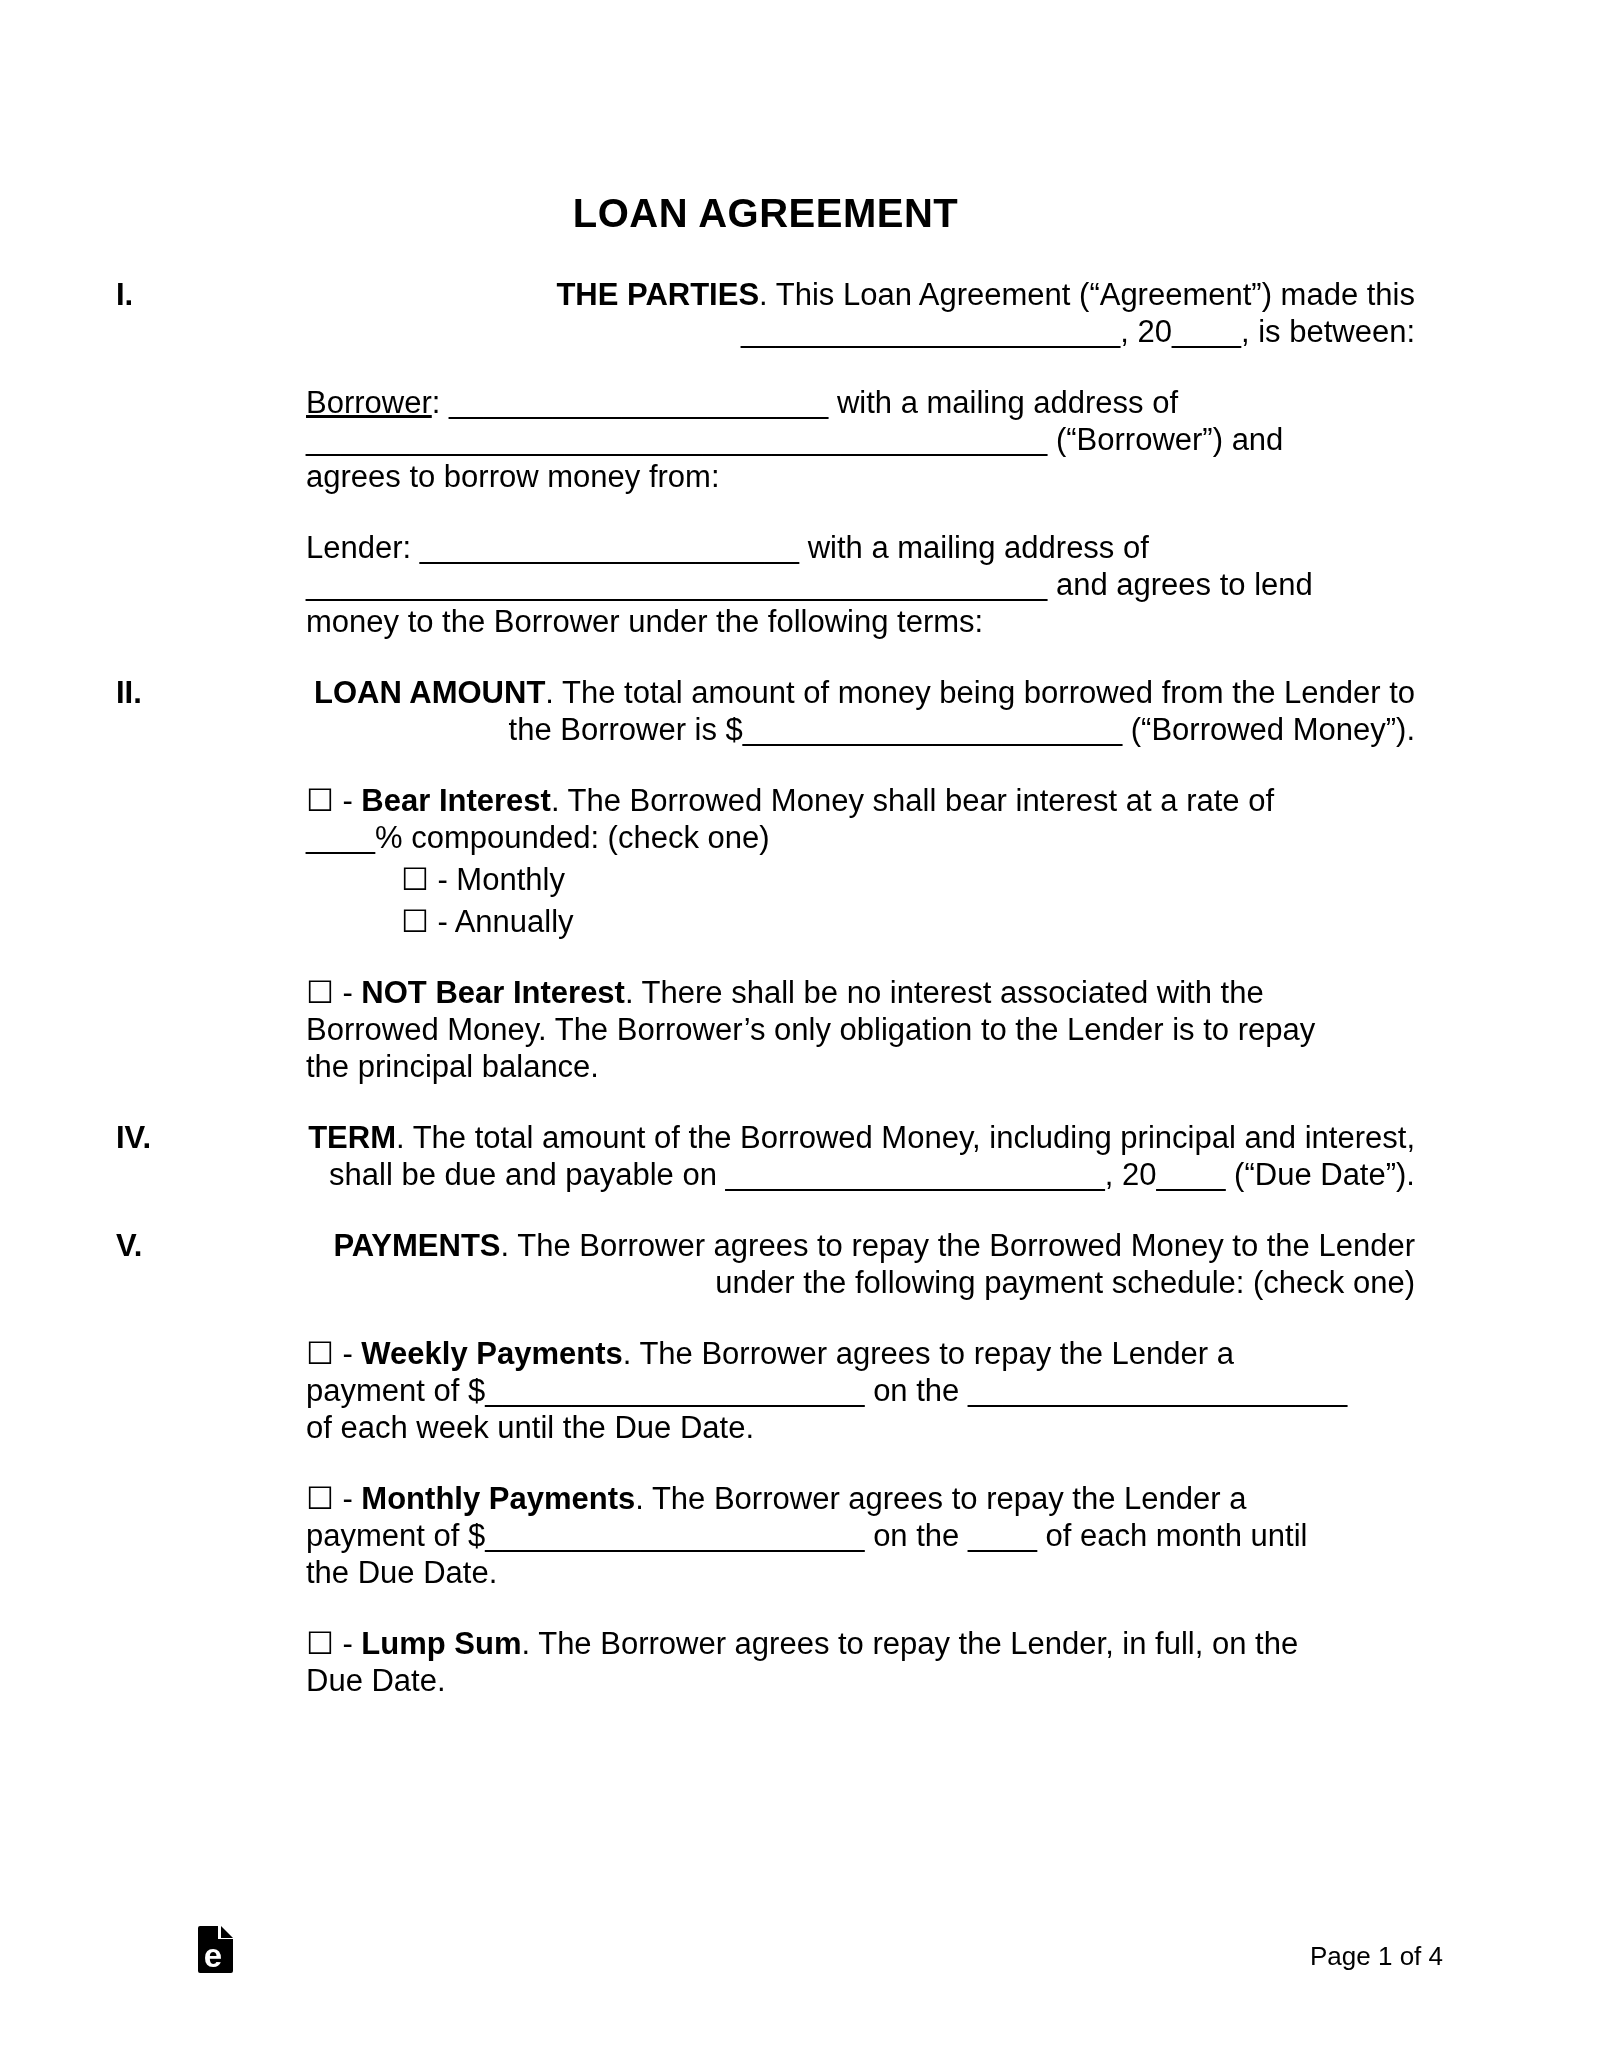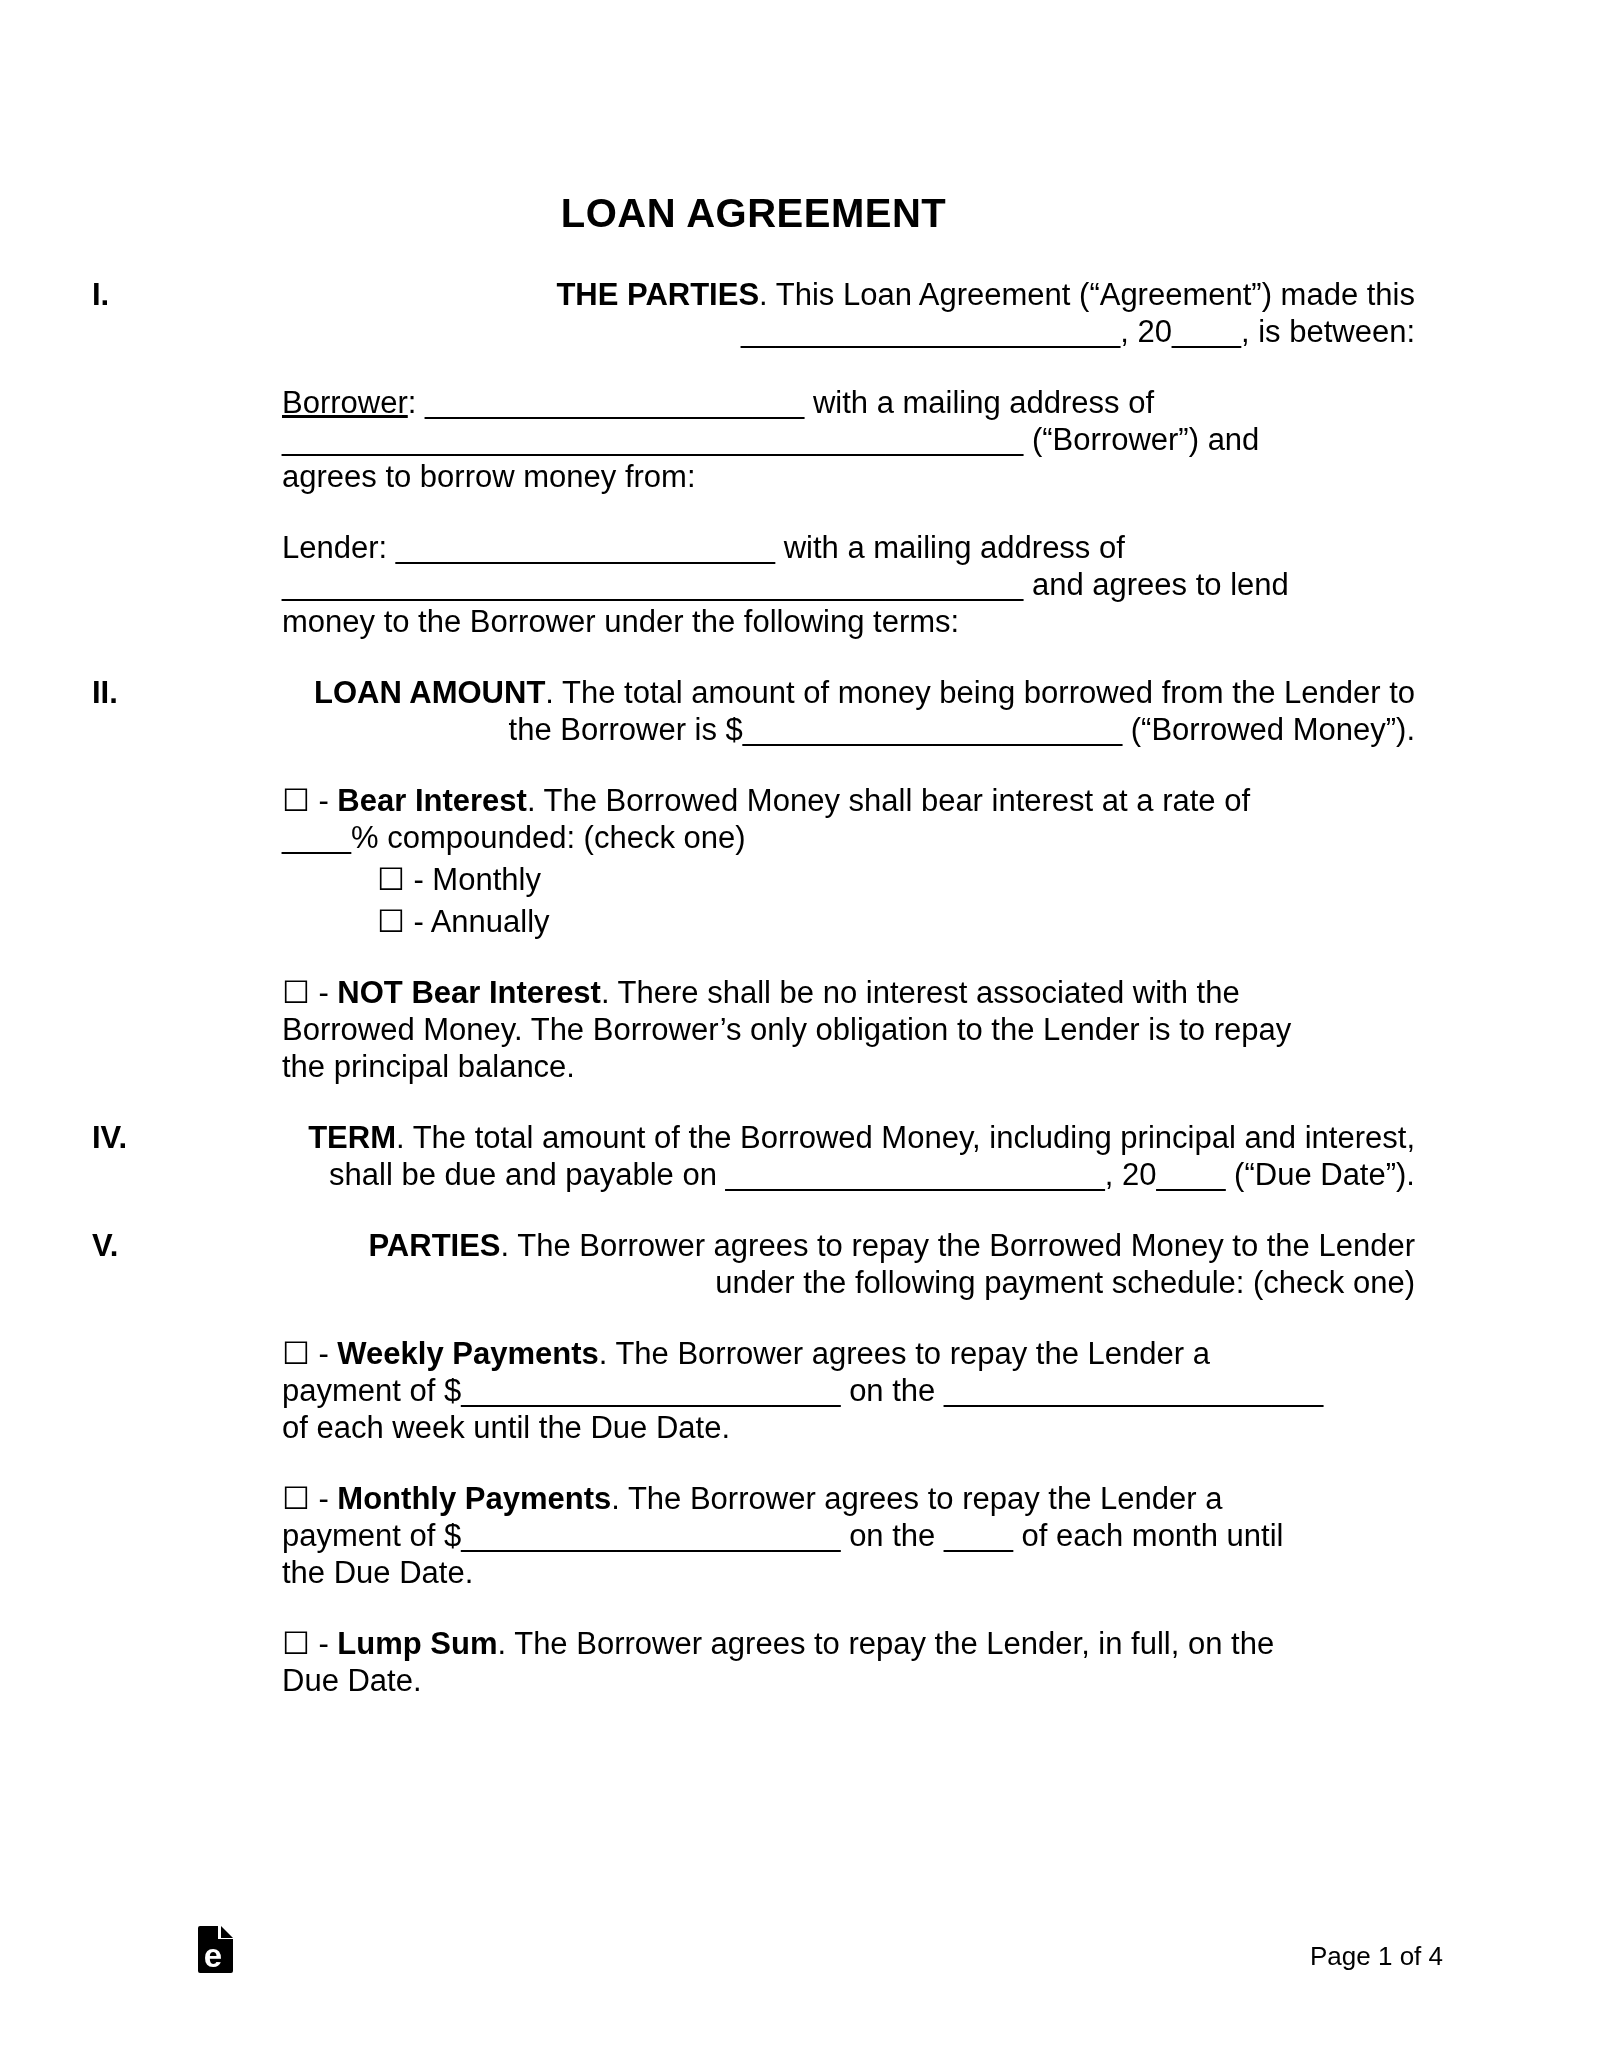--- a/index.html
+++ b/index.html
@@ -4,21 +4,21 @@
 <style>
   html,body{margin:0;padding:0;background:#fff;}
   .page{
     position:relative;
     width:1600px;height:2070px;
     background:#ffffff;color:#000000;
     font-family:"Liberation Sans","DejaVu Sans",sans-serif;
     font-size:31px;line-height:37px;
     overflow:hidden;
   }
-  .content{padding:191px 185px 0 92px;}
+  .content{padding:191px 185px 0 116px;}
   .title{
     font-weight:bold;font-size:40px;line-height:44px;
     text-align:center;margin:0 0 41px 0;letter-spacing:0.5px;
   }
   .sec{display:flex;margin-top:34px;white-space:pre;}
   .sec.first{margin-top:0;}
   .num{flex:0 0 95px;font-weight:bold;}
   .secbody{flex:1;text-align:right;}
   .blk{margin-top:34px;white-space:pre;}
   .ind1{margin-left:190px;}
@@ -62,21 +62,21 @@
     <div class="sub ind2"><span class="cb">☐</span><span> - </span><span>Monthly</span></div>
     <div class="sub ind2"><span class="cb">☐</span><span> - </span><span>Annually</span></div>
 
     <div class="blk ind1"><span class="cb">☐</span><span> - </span><span class="b">NOT Bear Interest</span><span>. There shall be no interest associated with the
 Borrowed Money. The Borrower’s only obligation to the Lender is to repay
 the principal balance.</span></div>
 
     <div class="sec"><div class="num">IV.</div><div class="secbody"><span class="b">TERM</span><span>. The total amount of the Borrowed Money, including principal and interest,
 shall be due and payable on ______________________, 20____ (“Due Date”).</span></div></div>
 
-    <div class="sec"><div class="num">V.</div><div class="secbody"><span class="b">PARTIES</span><span>. The Borrower agrees to repay the Borrowed Money to the Lender
+    <div class="sec"><div class="num">V.</div><div class="secbody"><span class="b">PAYMENTS</span><span>. The Borrower agrees to repay the Borrowed Money to the Lender
 under the following payment schedule: (check one)</span></div></div>
 
     <div class="blk ind1"><span class="cb">☐</span><span> - </span><span class="b">Weekly Payments</span><span>. The Borrower agrees to repay the Lender a
 payment of $______________________ on the ______________________
 of each week until the Due Date.</span></div>
 
     <div class="blk ind1"><span class="cb">☐</span><span> - </span><span class="b">Monthly Payments</span><span>. The Borrower agrees to repay the Lender a
 payment of $______________________ on the ____ of each month until
 the Due Date.</span></div>
 

